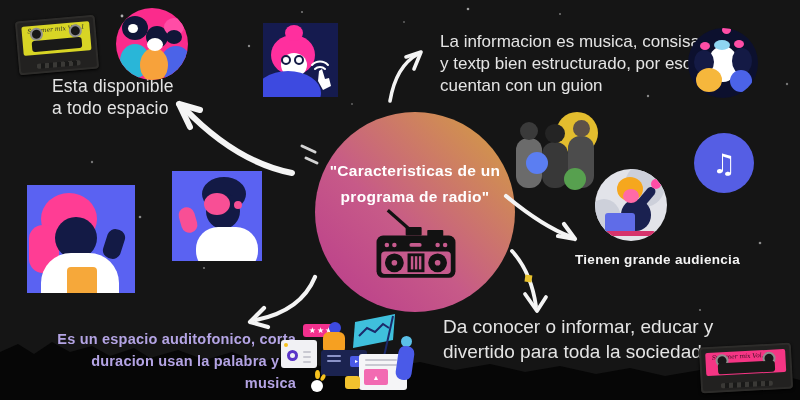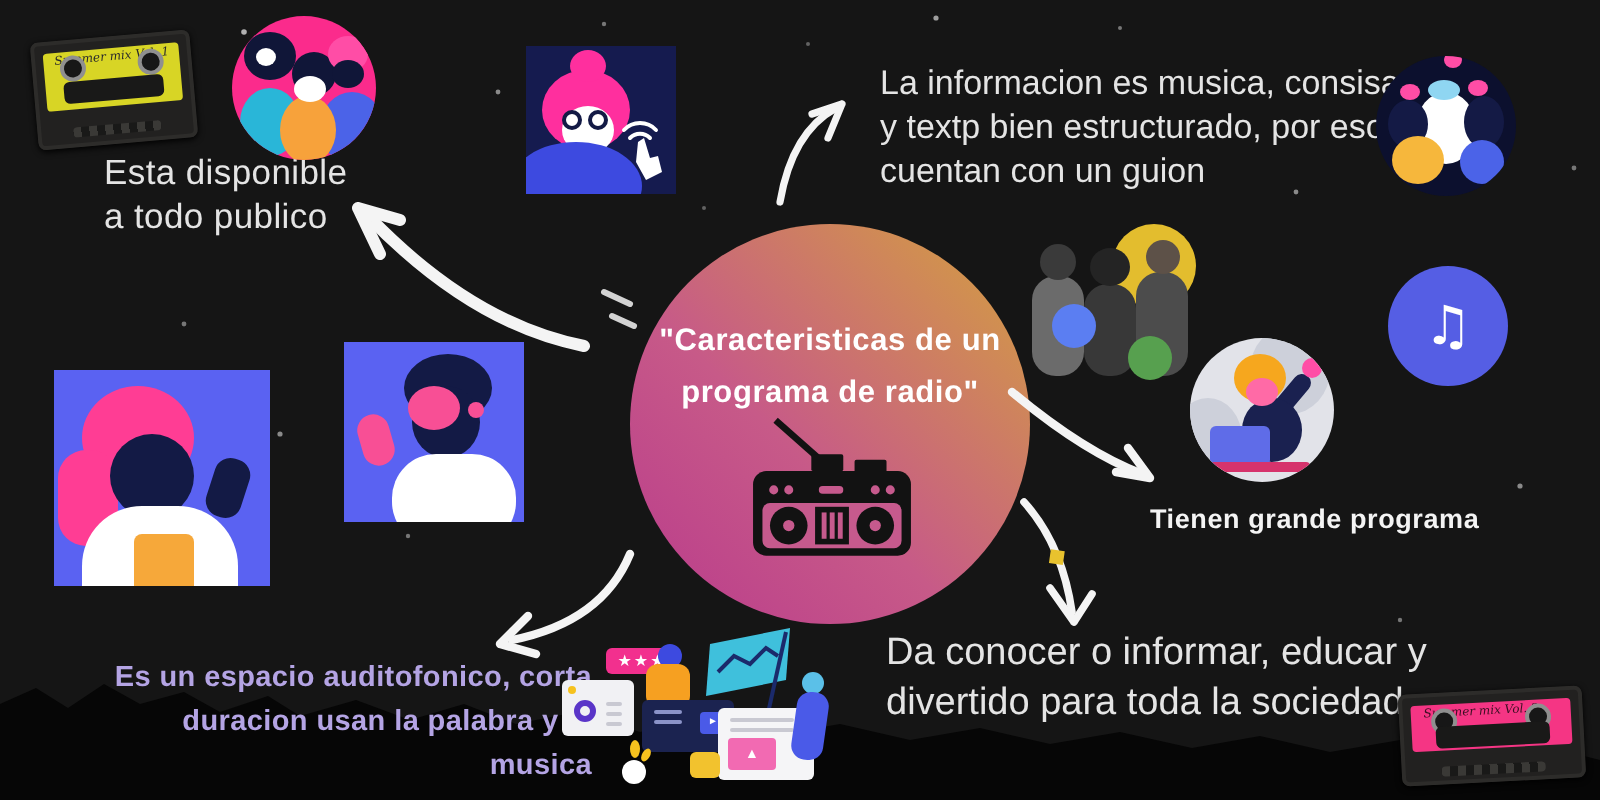--- a/index.html
+++ b/index.html
@@ -97,21 +97,21 @@
   <div class="abs cassette cass1">
     <div class="label" style="background:#d8d525;">
       <span class="hand">Summer mix Vol. 1</span>
       <span class="reel" style="left:8px;"></span>
       <span class="reel" style="right:8px;"></span>
       <span class="window"></span>
     </div>
     <span class="holes"></span>
   </div>
 
-  <div class="abs txt t-topleft">Esta disponible a todo publico</div>
+  <div class="abs txt t-topleft">Esta disponible a todo espacio</div>
 
   <div class="abs clip pinkgroup">
     <span class="blob" style="left:4px;top:36px;width:30px;height:34px;background:#29b6d8;"></span>
     <span class="blob" style="left:44px;top:38px;width:32px;height:36px;background:#4b63e8;"></span>
     <span class="blob" style="left:24px;top:40px;width:28px;height:34px;background:#f7a23b;"></span>
     <span class="blob" style="left:6px;top:8px;width:26px;height:24px;background:#101638;"></span>
     <span class="blob" style="left:30px;top:18px;width:22px;height:22px;background:#101638;"></span>
     <span class="blob" style="left:48px;top:10px;width:20px;height:18px;background:#ff4da6;"></span>
     <span class="blob" style="left:50px;top:22px;width:16px;height:14px;background:#101638;"></span>
     <span class="blob" style="left:31px;top:30px;width:16px;height:13px;background:#ffffff;"></span>
@@ -200,21 +200,21 @@
     <span class="blob" style="left:22px;top:8px;width:26px;height:24px;background:#f6a71e;"></span>
     <span class="blob" style="left:28px;top:20px;width:16px;height:14px;background:#ff6aa6;"></span>
     <span class="pill" style="left:10px;top:44px;width:30px;height:20px;background:#5f6ce8;border-radius:3px;"></span>
     <span class="pill" style="left:8px;top:62px;width:52px;height:5px;background:#d6336c;border-radius:2px;"></span>
   </div>
 
   <div class="abs music-circle">
     <span>♫</span>
   </div>
 
-  <div class="abs txt t-audiencia" style="color:#f4f4f4;">Tienen grande programa</div>
+  <div class="abs txt t-audiencia" style="color:#f4f4f4;">Tienen grande audiencia</div>
 
   <div class="abs txt t-botright">Da conocer o informar, educar y divertido para toda la sociedad.</div>
 
   <div class="abs t-botleft" style="color:#b4a4e4;">Es un espacio auditofonico, corta duracion usan la palabra y la musica</div>
 
   <div class="abs clip sq-woman">
     <span class="blob" style="left:14px;top:8px;width:56px;height:52px;background:#ff3d94;"></span>
     <span class="blob" style="left:2px;top:40px;width:30px;height:48px;background:#ff3d94;border-radius:14px;"></span>
     <span class="blob" style="left:28px;top:32px;width:42px;height:42px;background:#131a45;"></span>
     <span class="blob" style="left:14px;top:68px;width:78px;height:70px;background:#ffffff;border-radius:30px;"></span>

